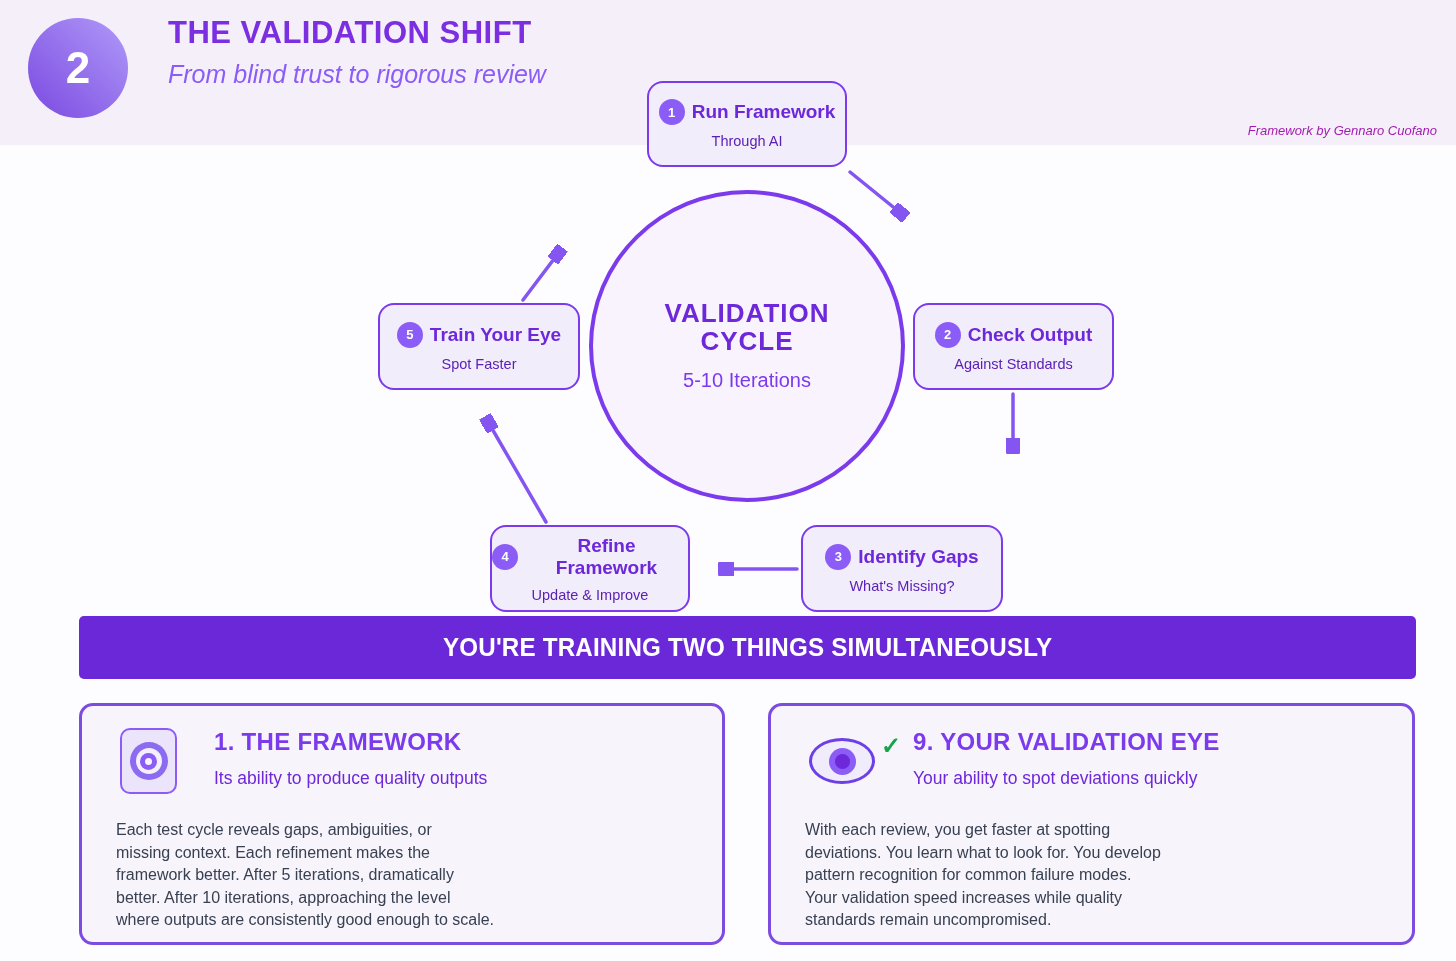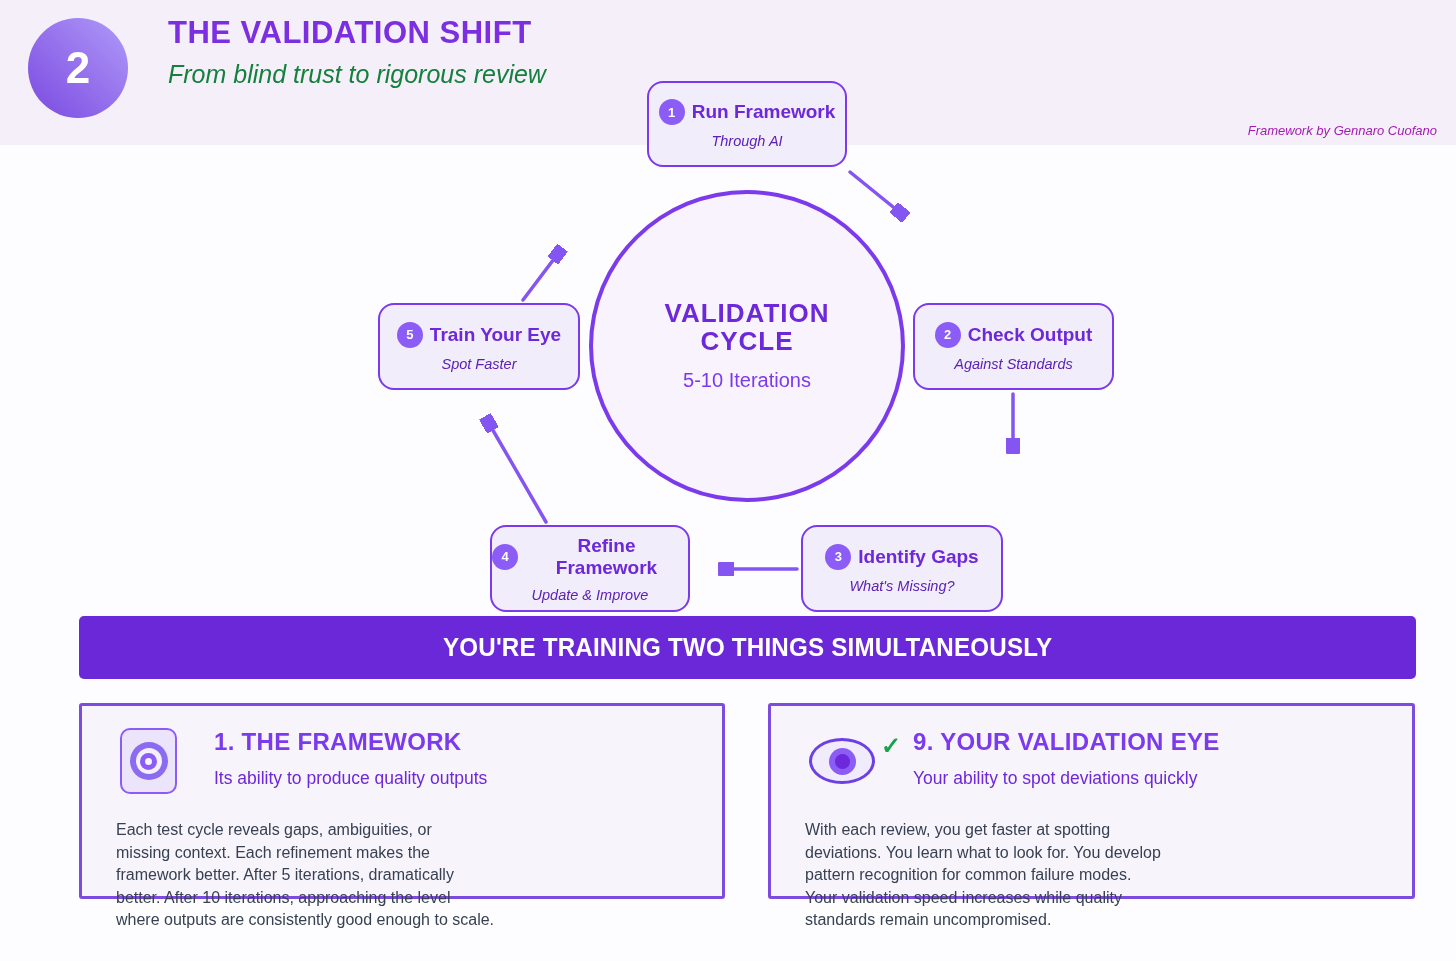--- a/index.html
+++ b/index.html
@@ -21,21 +21,21 @@
     background:linear-gradient(to bottom left, #b09af9, #7a49e0);
     display:flex; align-items:center; justify-content:center;
     color:#ffffff; font-size:44px; font-weight:bold;
   }
   .head-text { position:absolute; left:168px; top:14px; }
   .page-title {
     color:#7b2fe0; font-size:31px; font-weight:bold; letter-spacing:0.5px;
     line-height:1.2;
   }
   .page-subtitle {
-    color:#15803d; font-size:25px; font-style:italic; margin-top:9px;
+    color:#8b5cf6; font-size:25px; font-style:italic; margin-top:9px;
   }
   .credit {
     position:absolute; right:19px; top:123px;
     color:#a21caf; font-size:13px; font-style:italic;
   }
 
   
   .arrows { position:absolute; left:0; top:0; width:1456px; height:961px; pointer-events:none; }
   .arrows path { stroke:#8455f0; stroke-width:3.5; fill:none; stroke-linecap:round; }
 
@@ -58,37 +58,37 @@
   .box3 { left:801px; top:525px; width:202px; height:87px; }
   .box4 { left:490px; top:525px; width:200px; height:87px; }
   .box5 { left:378px; top:303px; width:202px; height:87px; }
   .box-title-row { display:flex; align-items:center; gap:7px; }
   .badge {
     width:26px; height:26px; border-radius:50%; background:#8b5cf6;
     color:#ffffff; font-size:13px; font-weight:bold;
     display:flex; align-items:center; justify-content:center; flex:0 0 auto;
   }
   .box-title { color:#6d28d9; font-size:19px; font-weight:bold;text-align:center; }
-  .box-sub { color:#5b21b6; font-size:14.5px;font-style:italic; }
+  .box-sub { color:#5b21b6; font-size:14.5px; }
 
   
   .banner {
     position:absolute; left:79px; top:616px; width:1337px; height:63px;
     background:#6a28d9; border-radius:5px;
     display:flex; align-items:center; justify-content:center;
   }
   .banner-text {
     color:#ffffff; font-size:26px; font-weight:bold; letter-spacing:0.2px;
     transform:scaleX(0.93);
   }
 
   
   .card {
-    position:absolute; top:703px; height:196px;
-    background:#f8f4fc; border:3px solid #7c4be0; border-radius:3px;
+    position:absolute; top:703px; height:242px;
+    background:#f8f4fc; border:3px solid #7c4be0; border-radius:14px;
   }
   .card-left  { left:79px;  width:646px; }
   .card-right { left:768px; width:647px; }
   .card-head { display:flex; align-items:flex-start; padding:22px 0 0 38px; }
   .card-titles { margin-left:37px; }
   .card-title { color:#7c3aed; font-size:24px; font-weight:bold; letter-spacing:0.3px; }
   .card-subtitle { color:#6d28d9; font-size:17.5px; margin-top:12px; }
   .card-body {
     margin:25px 40px 0 34px; color:#374151; font-size:16px;
     line-height:22.6px; white-space:pre-line;

